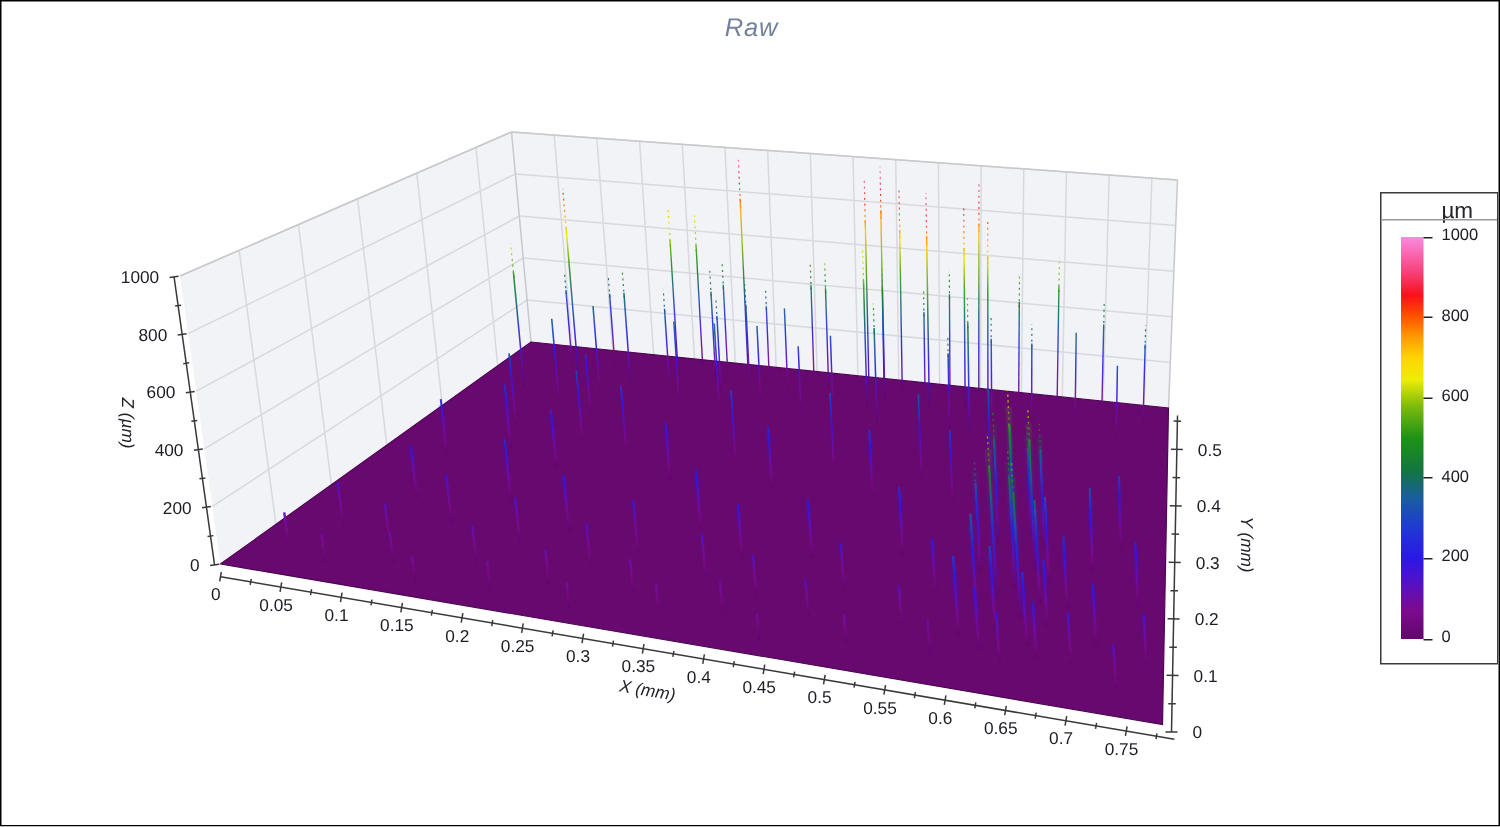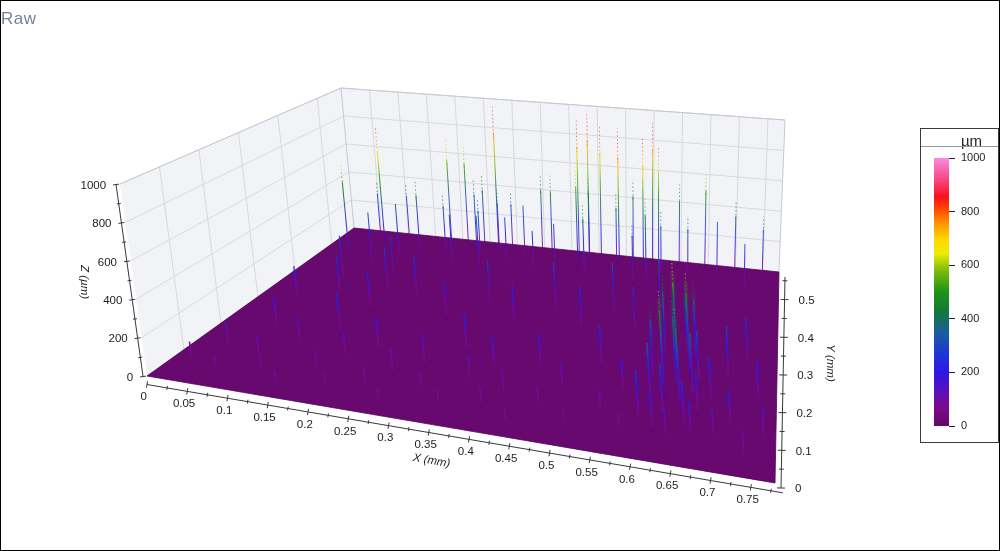--- a/index.html
+++ b/index.html
@@ -1,19 +1,19 @@
 <!DOCTYPE html>
 <html><head>
 <meta charset="utf-8">
 <style>
   html,body{margin:0;padding:0;background:#fff;}
   body{width:1000px;height:551px;position:relative;font-family:"Liberation Sans",sans-serif;overflow:hidden;}
   .frame{position:absolute;left:0;top:0;width:998px;height:549px;border:1px solid #000;background:#fff;}
   #scene{position:absolute;left:0;top:0;}
-  .title{position:absolute;left:0;top:8px;width:1000px;font-size:17px;letter-spacing:0.5px;}
+  .title{position:absolute;left:0;top:8px;width:1000px;text-align:center;font-style:italic;font-size:17px;letter-spacing:0.5px;}
   .colorbar{position:absolute;left:919px;top:127px;width:77px;height:313px;border:1px solid #3a3a3e;background:#fff;}
   .cb-unit{position:absolute;left:12px;top:3px;width:100%;text-align:center;font-size:15px;color:#232328;}
   .cb-sep{position:absolute;left:0px;top:17px;width:100%;height:1px;background:#97989c;}
   .cb-bar{position:absolute;left:13px;top:29px;width:15px;height:268px;}
   .cb-tick{position:absolute;width:6px;height:1px;background:#222;}
   .cb-label{position:absolute;font-size:11px;color:#1c1c24;white-space:nowrap;}
   svg text{font-family:"Liberation Sans",sans-serif;font-size:11.5px;fill:#1c1c24;}
   svg text.axlab{font-style:italic;font-size:11.5px;}
 </style>
 </head>

